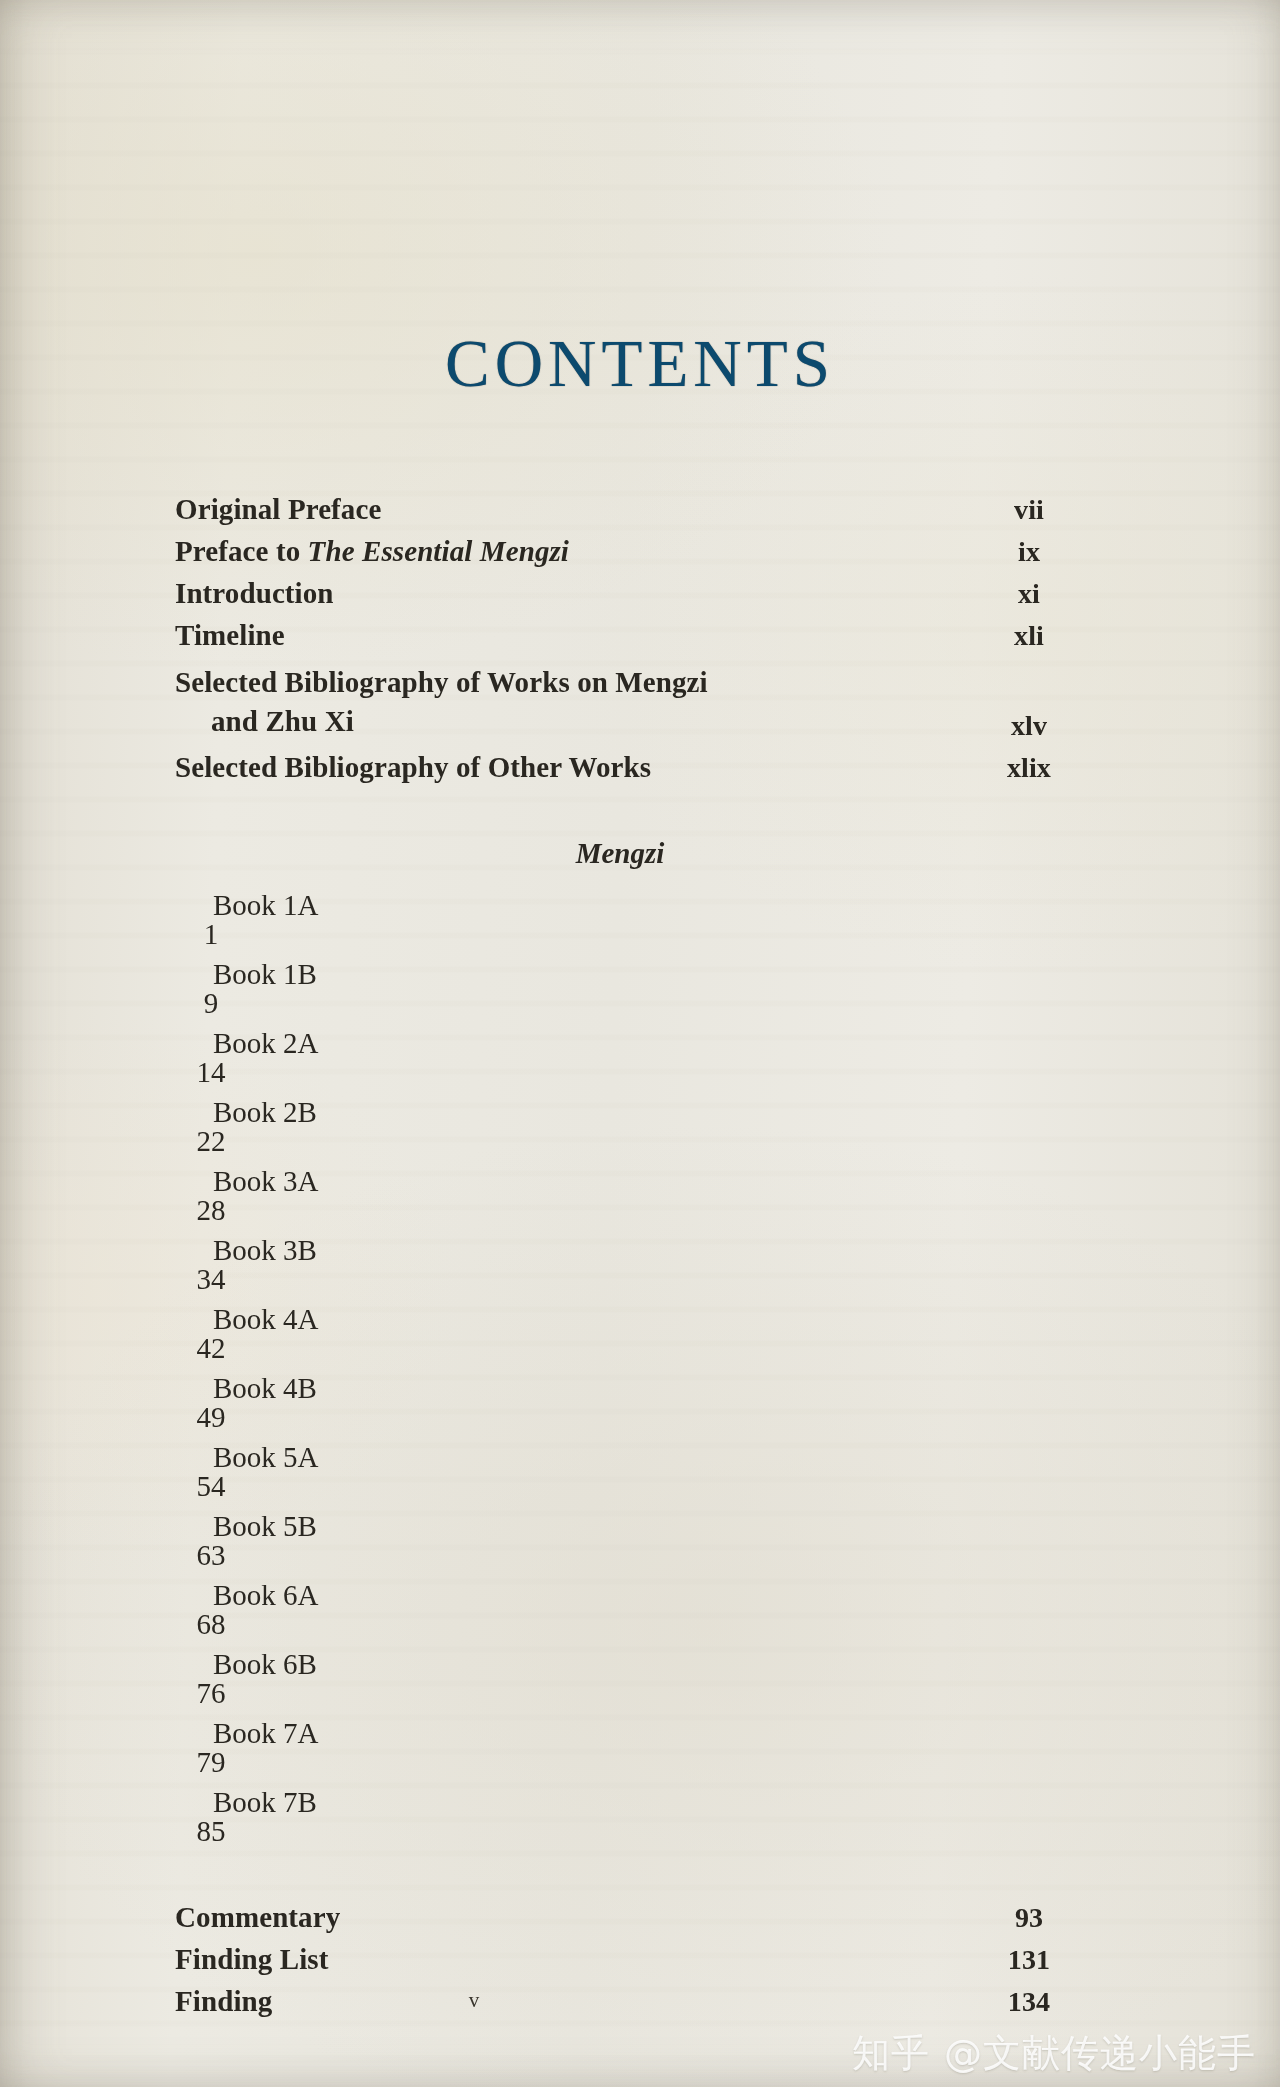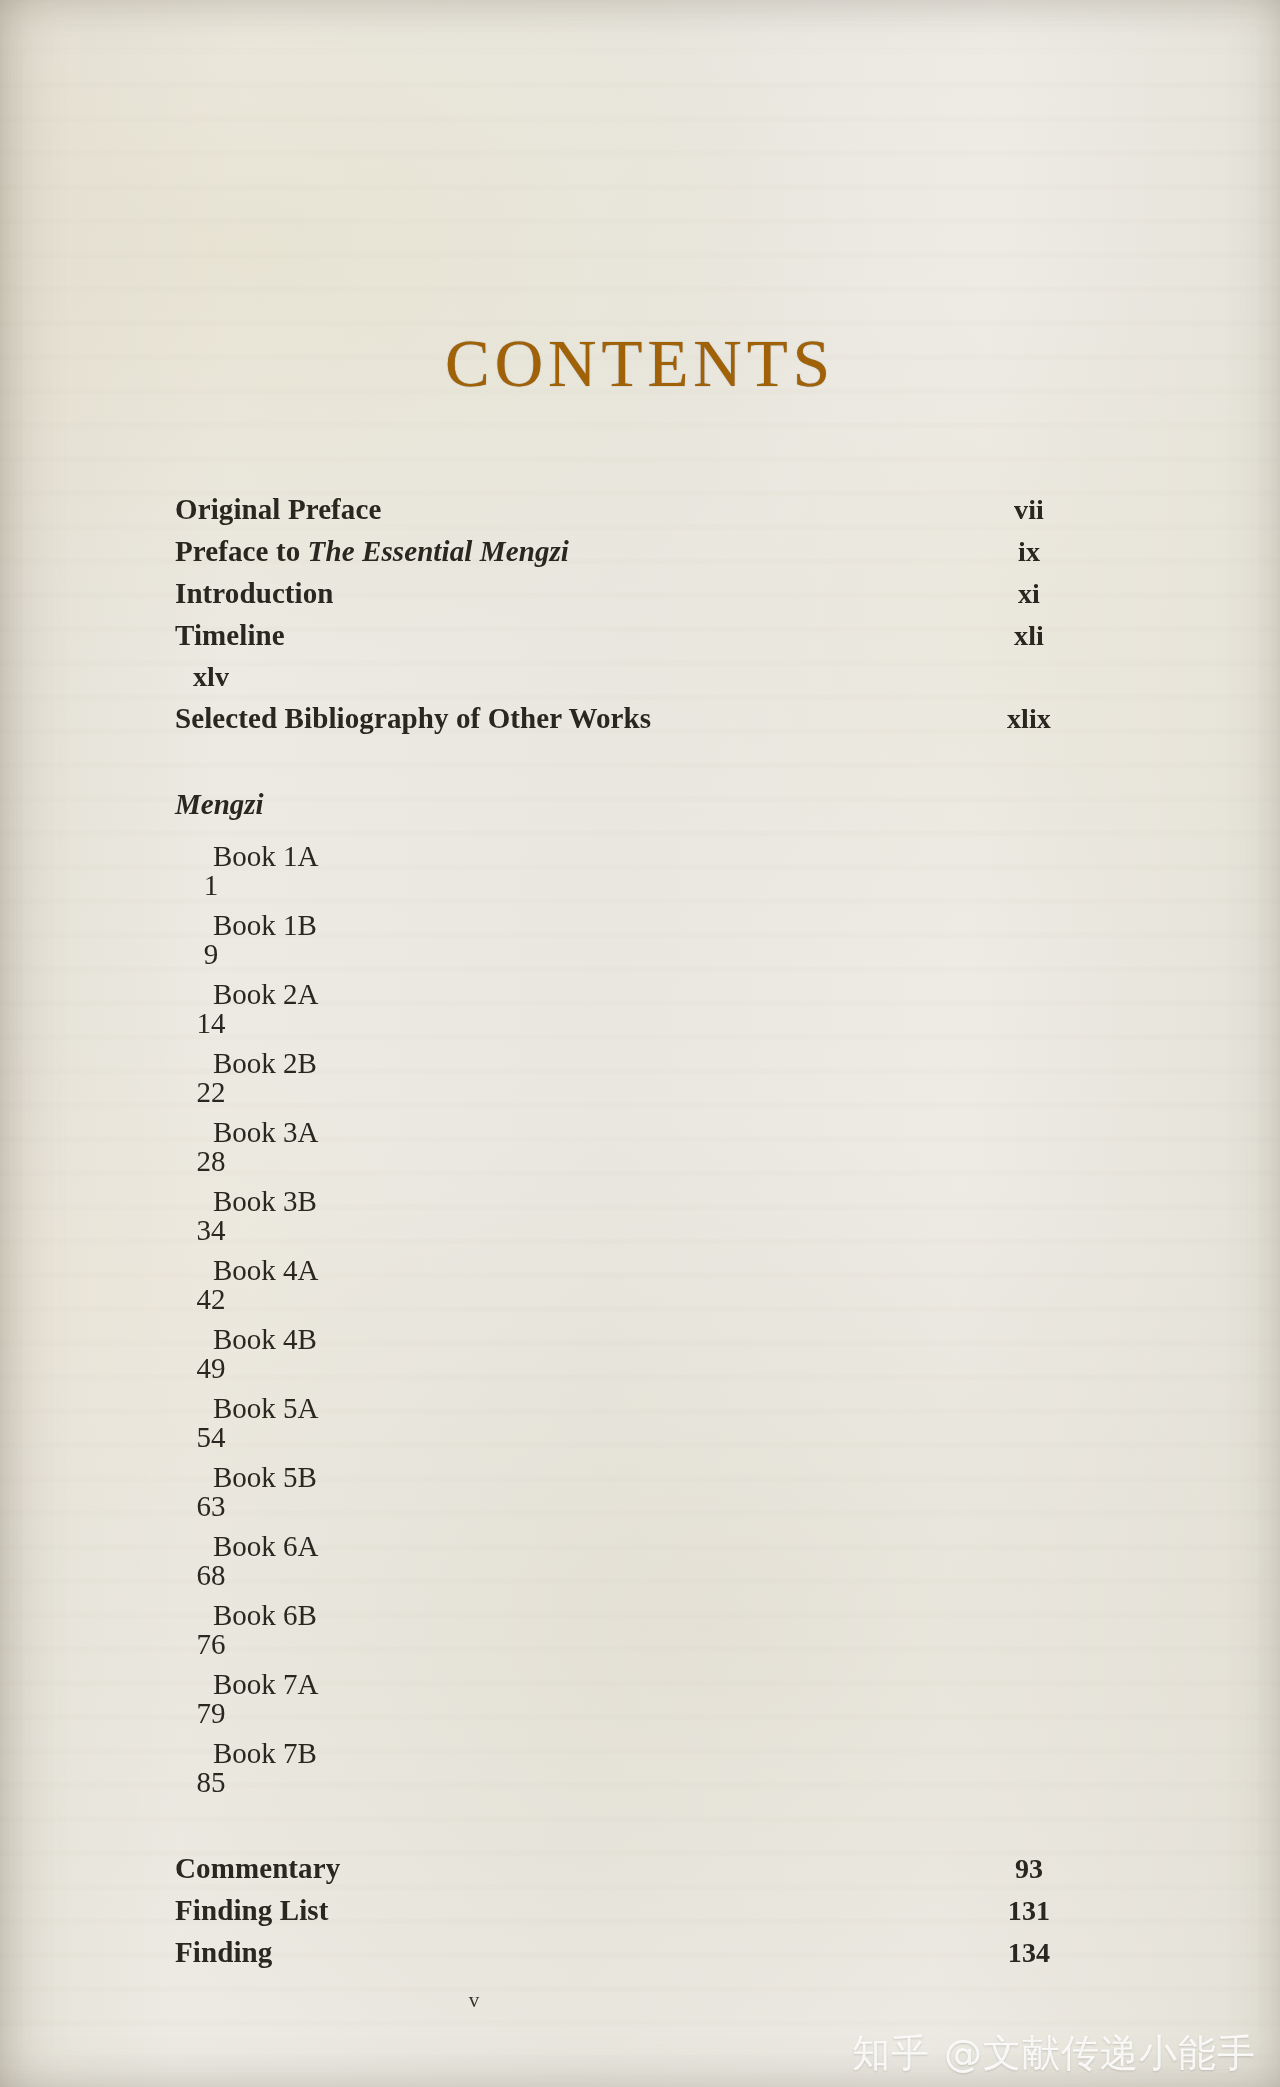--- a/index.html
+++ b/index.html
@@ -72,21 +72,21 @@
   
   .page-title {
     position: absolute;
     top: 330px;
     left: 0;
     width: 1280px;
     text-align: center;
     font-size: 67px;
     font-weight: 400;
     letter-spacing: 5px;
-    color: #a16207;
+    color: #0c4a6e;
     line-height: 1;
     text-shadow: 0 0 1.1px rgba(40,36,30,0.55);
   }
 
   
   .toc {
     position: absolute;
     left: 175px;
     top: 495px;
     width: 890px;
@@ -129,20 +129,21 @@
   .row.wrap .label .cont { display: block; padding-left: 36px; }
 
   
   .section-head {
     font-size: 29px;
     font-weight: 700;
     font-style: italic;
     margin-top: 57px;
     margin-bottom: 23px;
     line-height: 1;
+    text-align: center;
   }
 
   
   .row.book { margin-bottom: 11px; flex-direction: column; }
   .row.book .label {
     padding-left: 38px;
     font-weight: 400;
     font-size: 29px;
   }
   .row.book .page-num {
@@ -210,20 +211,21 @@
       <span class="label">Introduction</span>
       <span class="page-num">xi</span>
     </div>
 
     <div class="row strong">
       <span class="label">Timeline</span>
       <span class="page-num">xli</span>
     </div>
 
     <div class="row strong wrap">
+      <span class="label"><span>Selected Bibliography of Works on Mengzi</span><span class="cont">and Zhu Xi</span></span>
       <span class="page-num">xlv</span>
     </div>
 
     <div class="row strong">
       <span class="label">Selected Bibliography of Other Works</span>
       <span class="page-num">xlix</span>
     </div>
 
     <div class="section-head">Mengzi</div>
 

